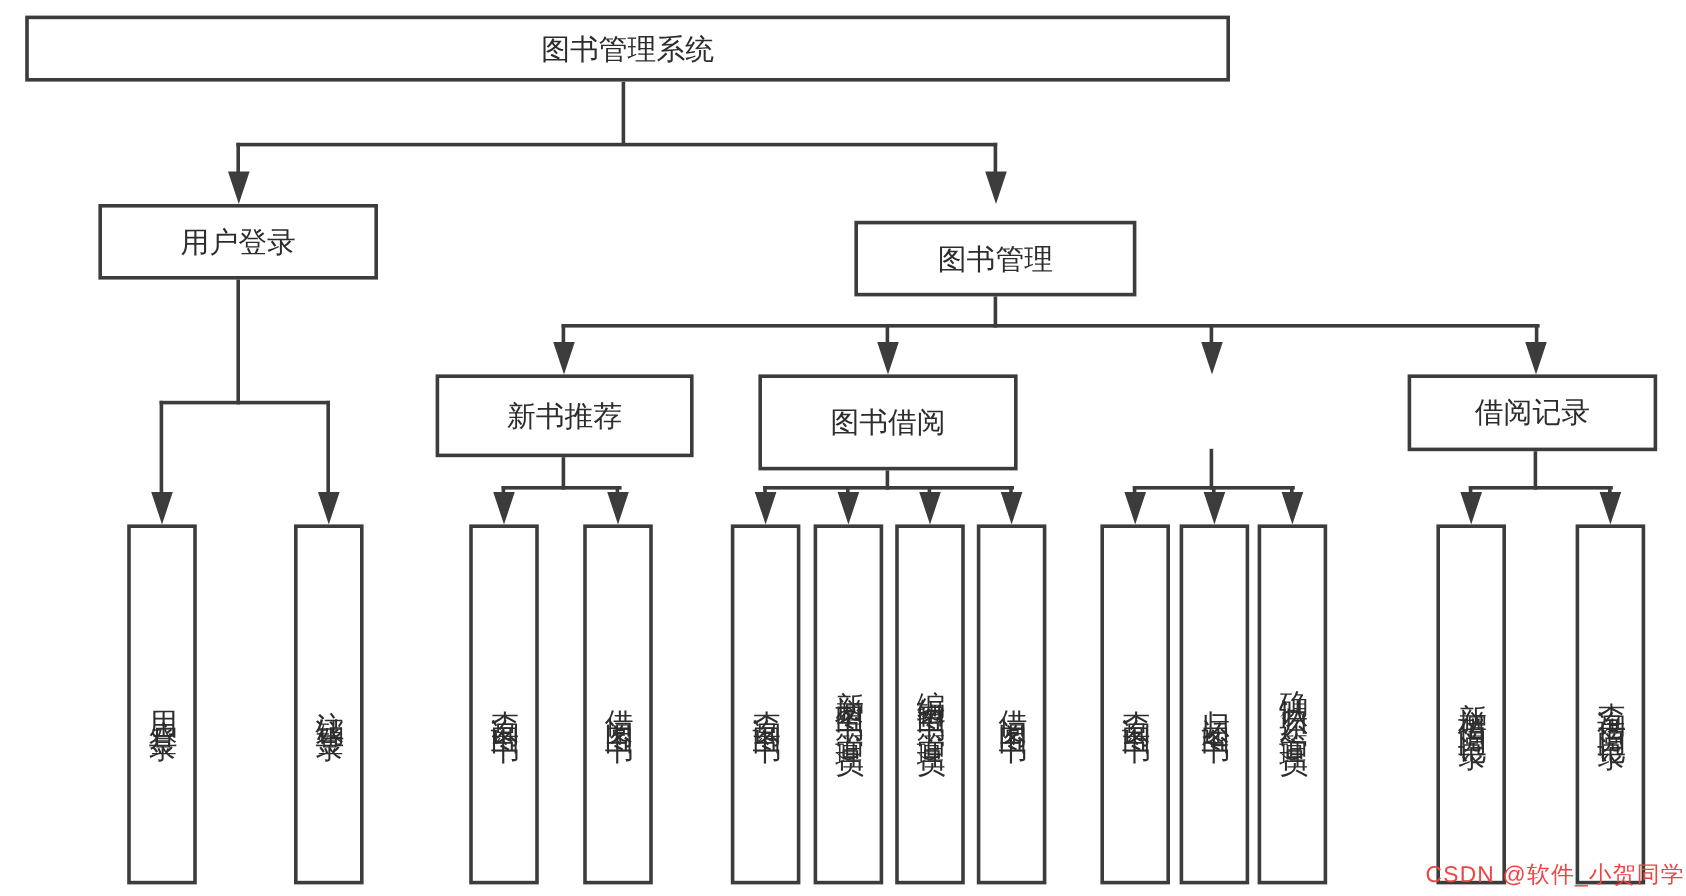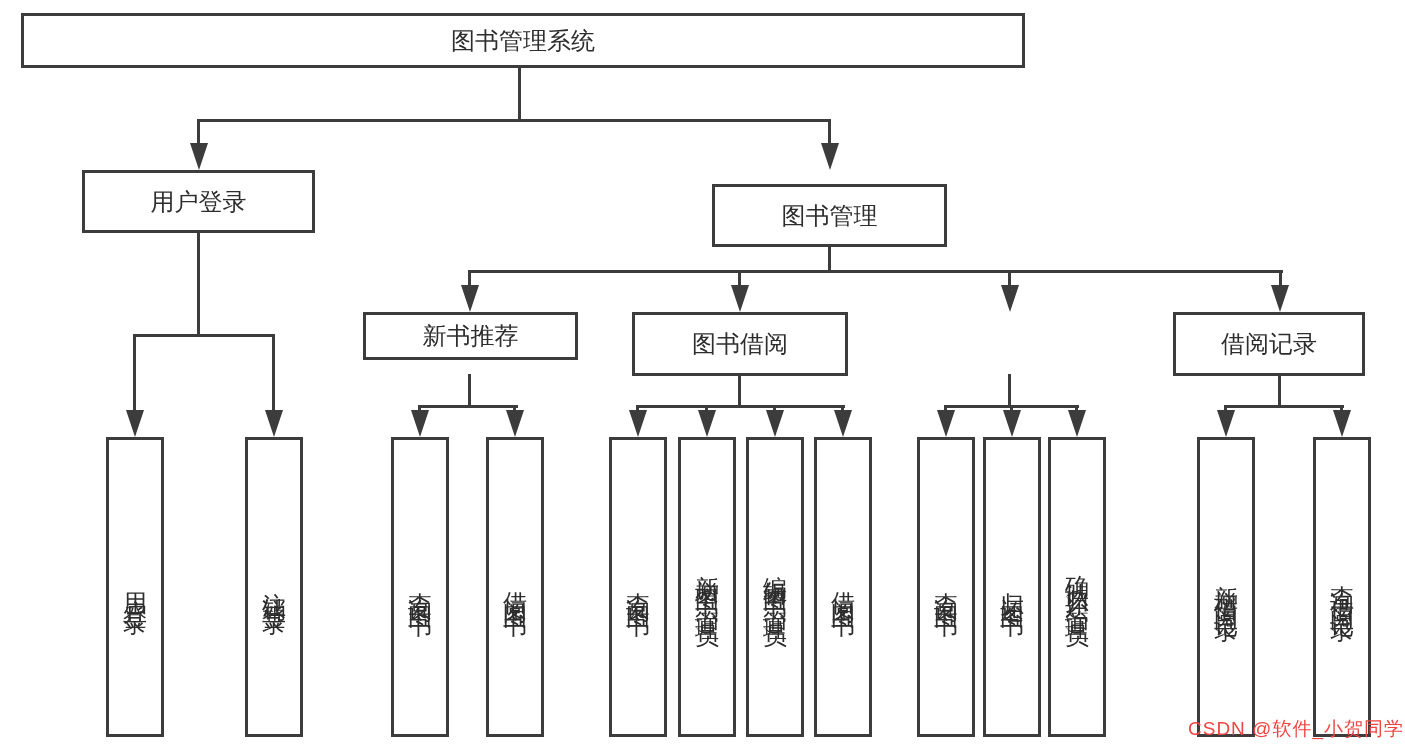--- a/index.html
+++ b/index.html
@@ -95,26 +95,26 @@
   <div class="arrow" style="left:1068px;top:410px;"></div>
   <div class="arrow" style="left:1217px;top:410px;"></div>
   <div class="arrow" style="left:1333px;top:410px;"></div>
 
   <div class="box" style="left:21px;top:13px;width:1004px;height:55px;">图书管理系统</div>
 
   <div class="box" style="left:82px;top:170px;width:233px;height:63px;">用户登录</div>
 
   <div class="box" style="left:712px;top:184px;width:235px;height:63px;">图书管理</div>
 
-  <div class="box" style="left:363px;top:312px;width:215px;height:48px;">新书推荐</div>
+  <div class="box" style="left:363px;top:312px;width:215px;height:69px;">新书推荐</div>
 
-  <div class="box" style="left:632px;top:312px;width:216px;height:64px;">图书借阅</div>
+  <div class="box" style="left:632px;top:312px;width:216px;height:80px;">图书借阅</div>
 
 
-  <div class="box" style="left:1173px;top:312px;width:192px;height:64px;">借阅记录</div>
+  <div class="box" style="left:1173px;top:312px;width:208px;height:64px;">借阅记录</div>
 
   <div class="box vbox" style="left:106px;">用户登录</div>
 
   <div class="box vbox" style="left:245px;">注销登录</div>
 
   <div class="box vbox" style="left:391px;">查询图书</div>
 
   <div class="box vbox" style="left:486px;">借阅图书</div>
 
   <div class="box vbox" style="left:609px;">查询图书</div>

